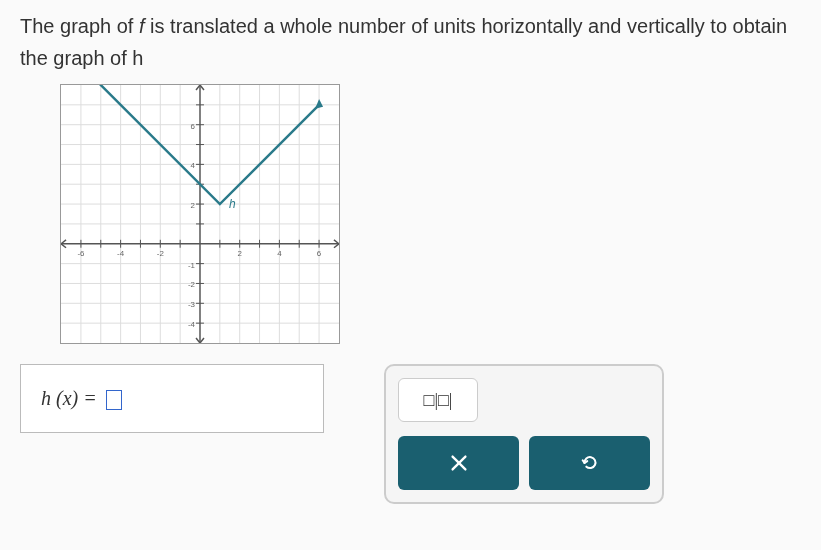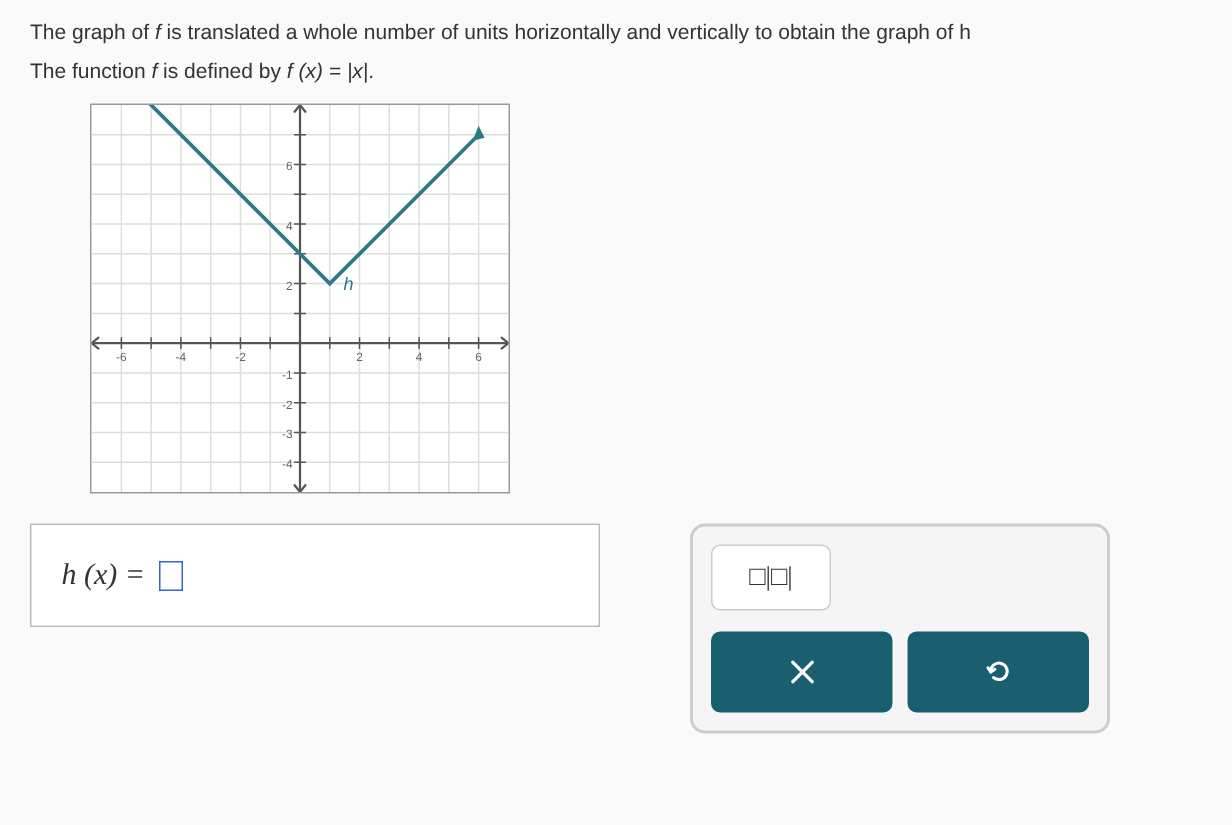--- a/index.html
+++ b/index.html
@@ -6,21 +6,21 @@
     body {
       width: 821px;
       height: 550px;
       font-family: Arial, sans-serif;
       background: #fafafa;
       padding: 10px 20px;
       color: #333;
       overflow: hidden;
     }
     .problem-text {
-      font-size: 14px;
+      font-size: 20px;
       line-height: 1.6;
       margin-bottom: 10px;
     }
     .problem-text p { margin-bottom: 4px; }
     .italic { font-style: italic; }
     .graph-container {
       width: 280px;
       height: 260px;
       border: 1px solid #999;
       background: #fff;
@@ -30,21 +30,21 @@
     .graph-svg { width: 100%; height: 100%; }
     .bottom-row {
       display: flex;
       gap: 60px;
       align-items: flex-start;
     }
     .answer-box {
       border: 1px solid #bbb;
       background: #fff;
       padding: 22px 20px;
-      width: 380px;
+      width: 304px;
       font-size: 20px;
       font-style: italic;
       font-family: 'Times New Roman', serif;
     }
     .answer-placeholder {
       display: inline-block;
       width: 16px;
       height: 20px;
       border: 1px solid #3366cc;
       vertical-align: middle;
@@ -101,23 +101,20 @@
       font-size: 12px;
       color: #2a7a8a;
     }
   </style>
 </head>
 <body>
 
 <div class="problem-text">
   <p>
     <span>The graph of </span><span class="italic">f</span><span> is translated a whole number of units horizontally and vertically to obtain the graph of h</span>
-  </p>
-  <p>
-    <span>The function </span><span class="italic">f</span><span> is defined by </span><span class="italic">f (x) = |x|</span><span>.</span>
   </p>
 </div>
 
 <div class="graph-container">
   <svg class="graph-svg" viewBox="0 0 280 260">
 
     <g stroke="#ddd" stroke-width="1">
 
       <line x1="20" y1="0" x2="20" y2="260"></line>
         <line x1="40" y1="0" x2="40" y2="260"></line>

